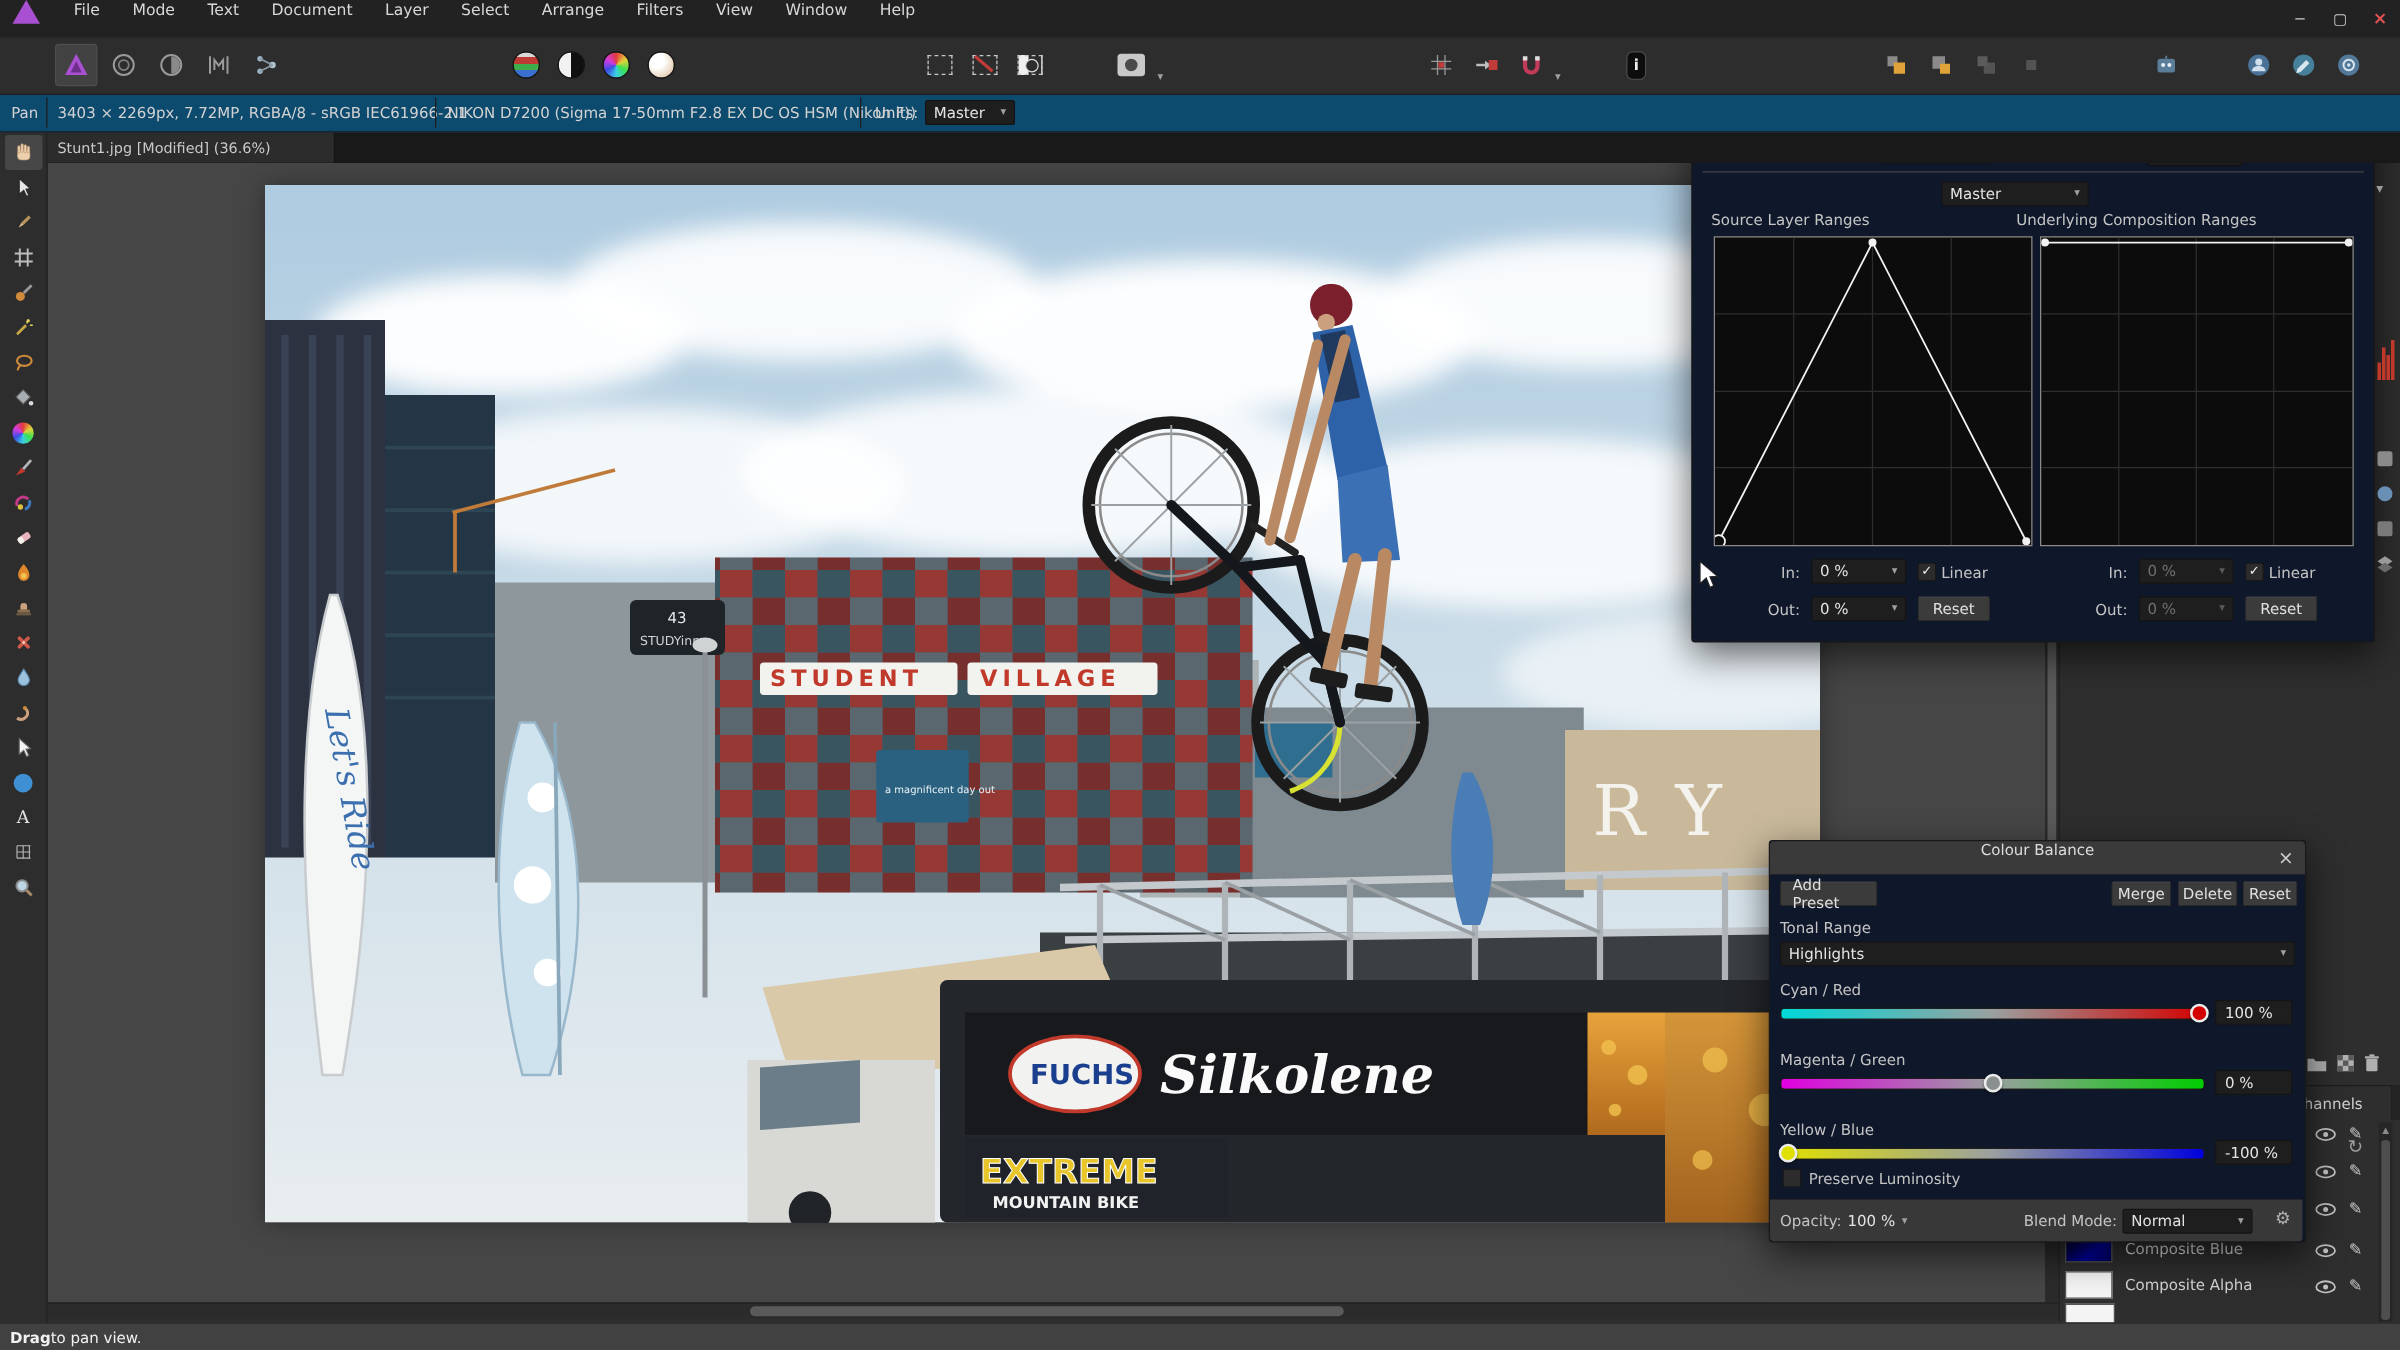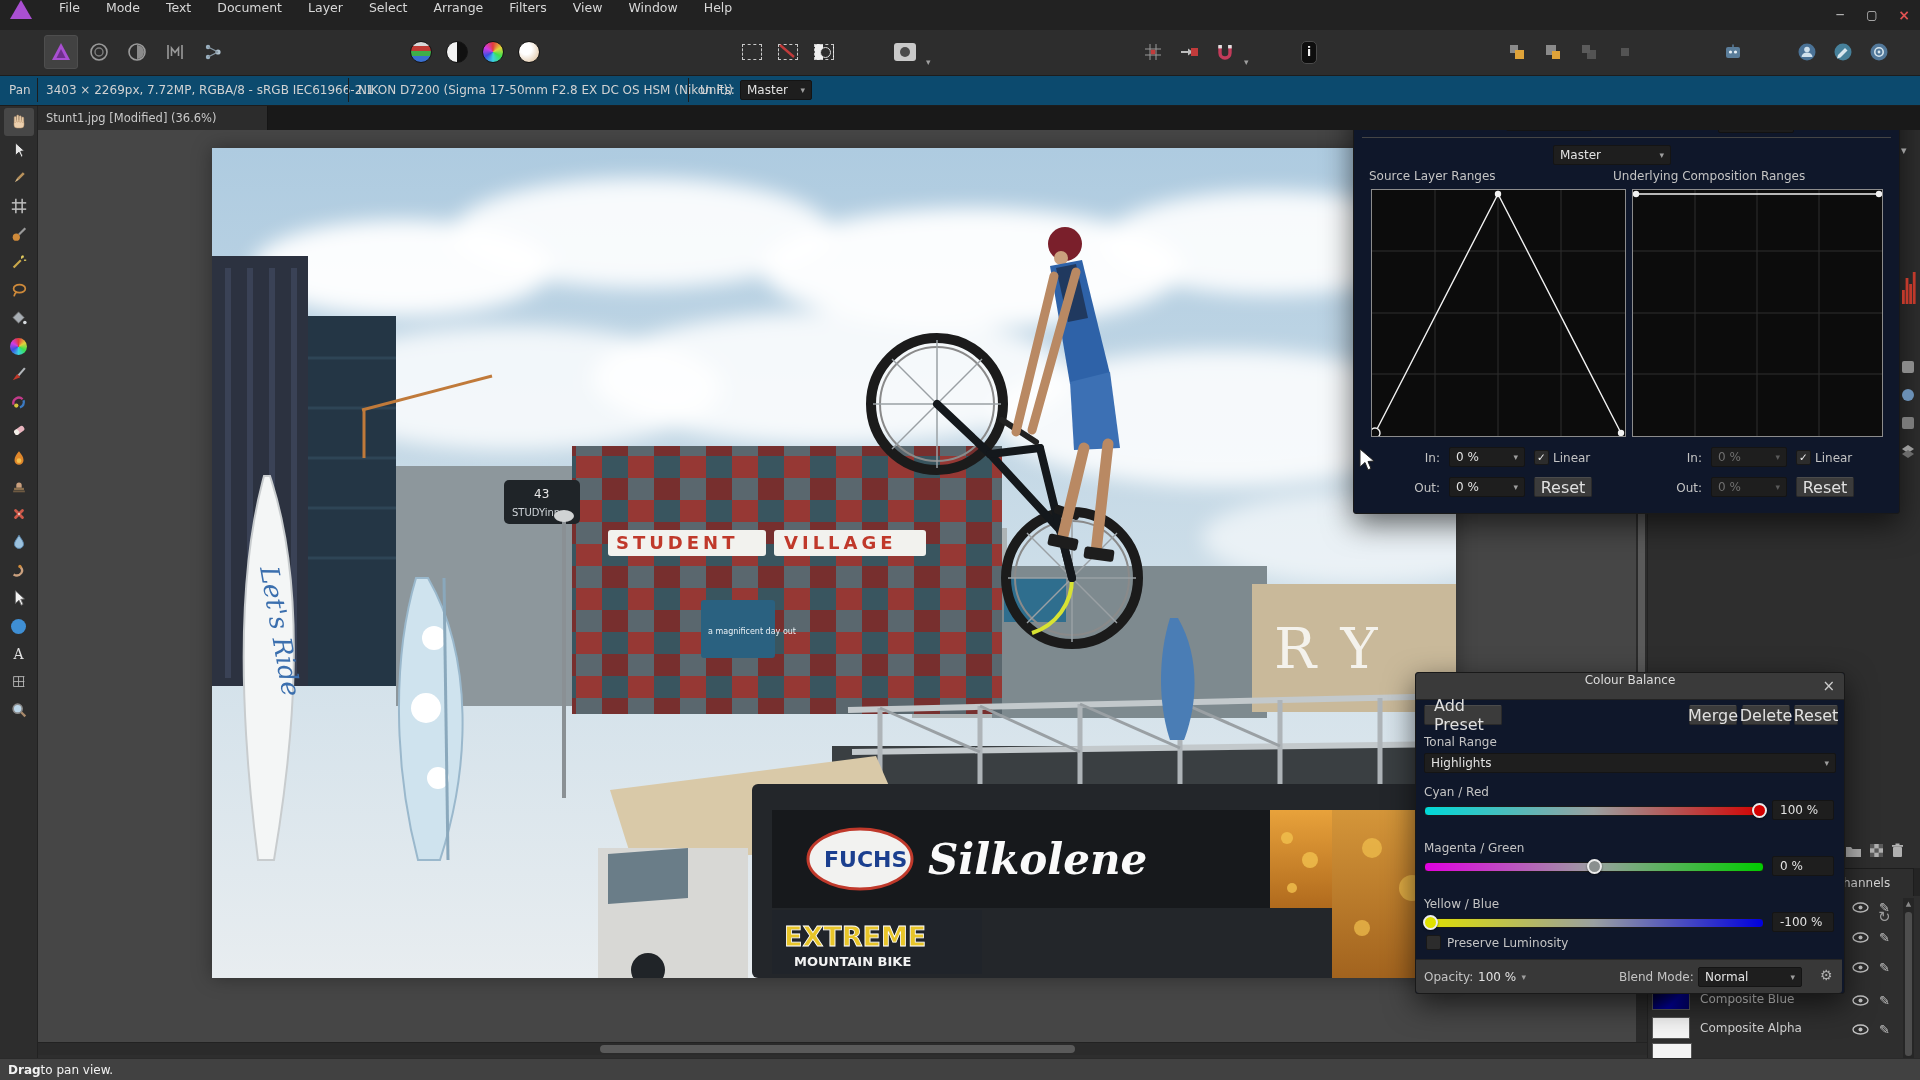--- a/index.html
+++ b/index.html
@@ -46,21 +46,21 @@
   .eyepencil{position:absolute;display:flex;gap:10px;align-items:center;z-index:5}
   .pencil{color:#c2c2c2;font-size:13px;transform:rotate(0deg)}
   
   .panel{position:absolute;background:#0f172a;border:1px solid #191919;border-radius:3px;box-shadow:0 10px 30px rgba(0,0,0,.6);z-index:10}
   .panel-header{height:26px;background:#3a3a3a;border-bottom:1px solid #232323;border-radius:3px 3px 0 0;display:flex;align-items:flex-start;justify-content:center;font-size:12px;color:#dcdcdc;position:relative}
   .panel-close{position:absolute;right:9px;top:3px;color:#cccccc;font-size:15px;line-height:20px}
   .plabel{position:absolute;color:#c4c4c4;font-size:12px;white-space:nowrap}
   .dd{position:absolute;height:20px;background:#1e1e1e;border:1px solid #141414;border-radius:2px;display:flex;align-items:center;justify-content:space-between;padding:0 6px;box-sizing:border-box;color:#e2e2e2;font-size:12px}
   .dd.disabled{color:#6f6f6f}
   .dd.disabled .caret{color:#5a5a5a}
-  .btn{position:absolute;height:20px;background:#3b3b3b;border:1px solid #2a2a2a;border-top-color:#4b4b4b;border-radius:2px;display:flex;align-items:center;justify-content:center;padding:0 9px;box-sizing:border-box;color:#e0e0e0;font-size:16px}
+  .btn{position:absolute;height:20px;background:#3b3b3b;border:1px solid #2a2a2a;border-top-color:#4b4b4b;border-radius:2px;display:flex;align-items:center;justify-content:center;padding:0 9px;box-sizing:border-box;color:#e0e0e0;font-size:12px}
   .cb{position:absolute;width:13px;height:13px;background:#2c2c2c;border:1px solid #181818;border-radius:2px;display:flex;align-items:center;justify-content:center;font-size:10.5px;color:#efefef;line-height:1}
   .graph{position:absolute;background:#0c0c0c;border:1px solid #8c8c8c;box-sizing:border-box}
   .valbox{position:absolute;height:20px;background:#1e1e1e;border:1px solid #141414;border-radius:2px;display:flex;align-items:center;padding:0 7px;box-sizing:border-box;color:#e2e2e2;font-size:12px}
   .track{position:absolute;height:8px;border-radius:4px;border:1px solid #1a1a1a}
   .thumb{position:absolute;top:-4px;width:15px;height:15px;border-radius:50%;border:2px solid #ececec;box-sizing:border-box;box-shadow:0 1px 2px rgba(0,0,0,.5)}
   
   .statusbar{position:absolute;left:0;top:1058px;width:1920px;height:22px;background:#414141;border-top:1px solid #2a2a2a;display:flex;align-items:center;padding-left:8px;box-sizing:border-box;color:#f2f2f2;z-index:20}
   .rightstrip{position:absolute;left:1898px;top:78px;width:22px;height:500px;z-index:11}
   .strip-ic{position:absolute;left:3px;color:#9a9a9a;font-size:11px}
   .cursor{position:absolute;z-index:60;pointer-events:none}

